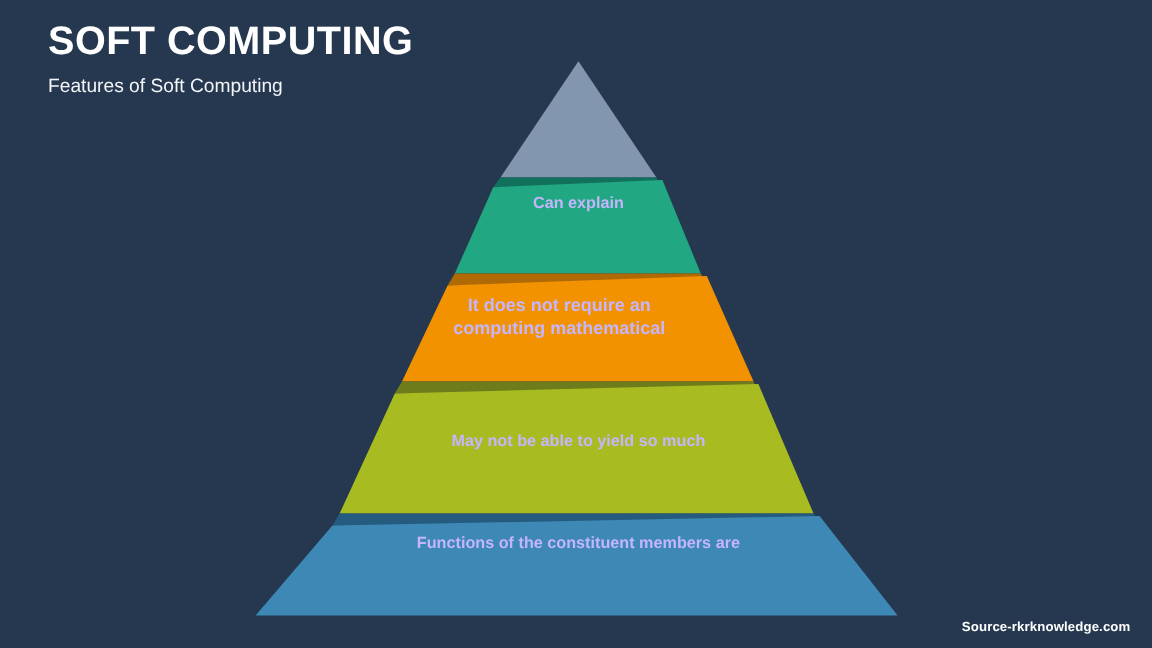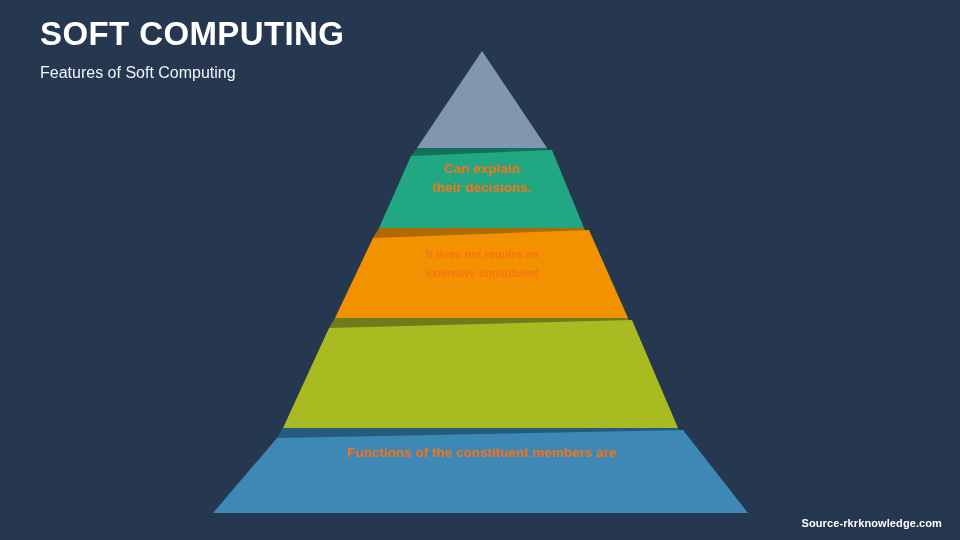--- a/index.html
+++ b/index.html
@@ -51,36 +51,36 @@
   .pyramid svg {
     display: block;
     width: 960px;
     height: 540px;
   }
 
   
   .band-label {
     position: absolute;
     text-align: center;
-    color: #f97316;
+    color: #c4b5fd;
     font-weight: bold;
     pointer-events: none;
   }
   .band-label.teal {
     left: 380px;
     top: 159px;
     width: 204px;
     font-size: 13.5px;
     line-height: 19px;
   }
   .band-label.orange {
-    left: 340px;
+    left: 324px;
     top: 245px;
     width: 284px;
-    font-size: 11px;
+    font-size: 15px;
     line-height: 19px;
   }
   .band-label.green {
     left: 280px;
     top: 358px;
     width: 404px;
     font-size: 13.5px;
     line-height: 19px;
   }
   .band-label.blue {
@@ -126,29 +126,29 @@
       <polygon points="335,318 628,318 632,328 329,328" fill="#6E7C1C"></polygon>
       <polygon points="329,328 632,320 678,428 283,428" fill="#A8BC22"></polygon>
 
       <polygon points="283,428 678,428 683,438 277,438" fill="#255B7E"></polygon>
       <polygon points="277,438 683,430 748,513 213,513" fill="#3D88B5"></polygon>
     </svg>
   </div>
 
   <div class="band-label teal">
     <div>Can explain</div>
-    <div>their decisions.</div>
   </div>
 
   <div class="band-label orange">
     <div>It does not require an</div>
-    <div>extensive constituent</div>
+    <div>computing mathematical</div>
   </div>
 
   <div class="band-label green">
+    <div>May not be able to yield so much</div>
   </div>
 
   <div class="band-label blue">
     <div>Functions of the constituent members are</div>
   </div>
 
   <div class="source-note">Source-rkrknowledge.com</div>
 
 </div>
 

